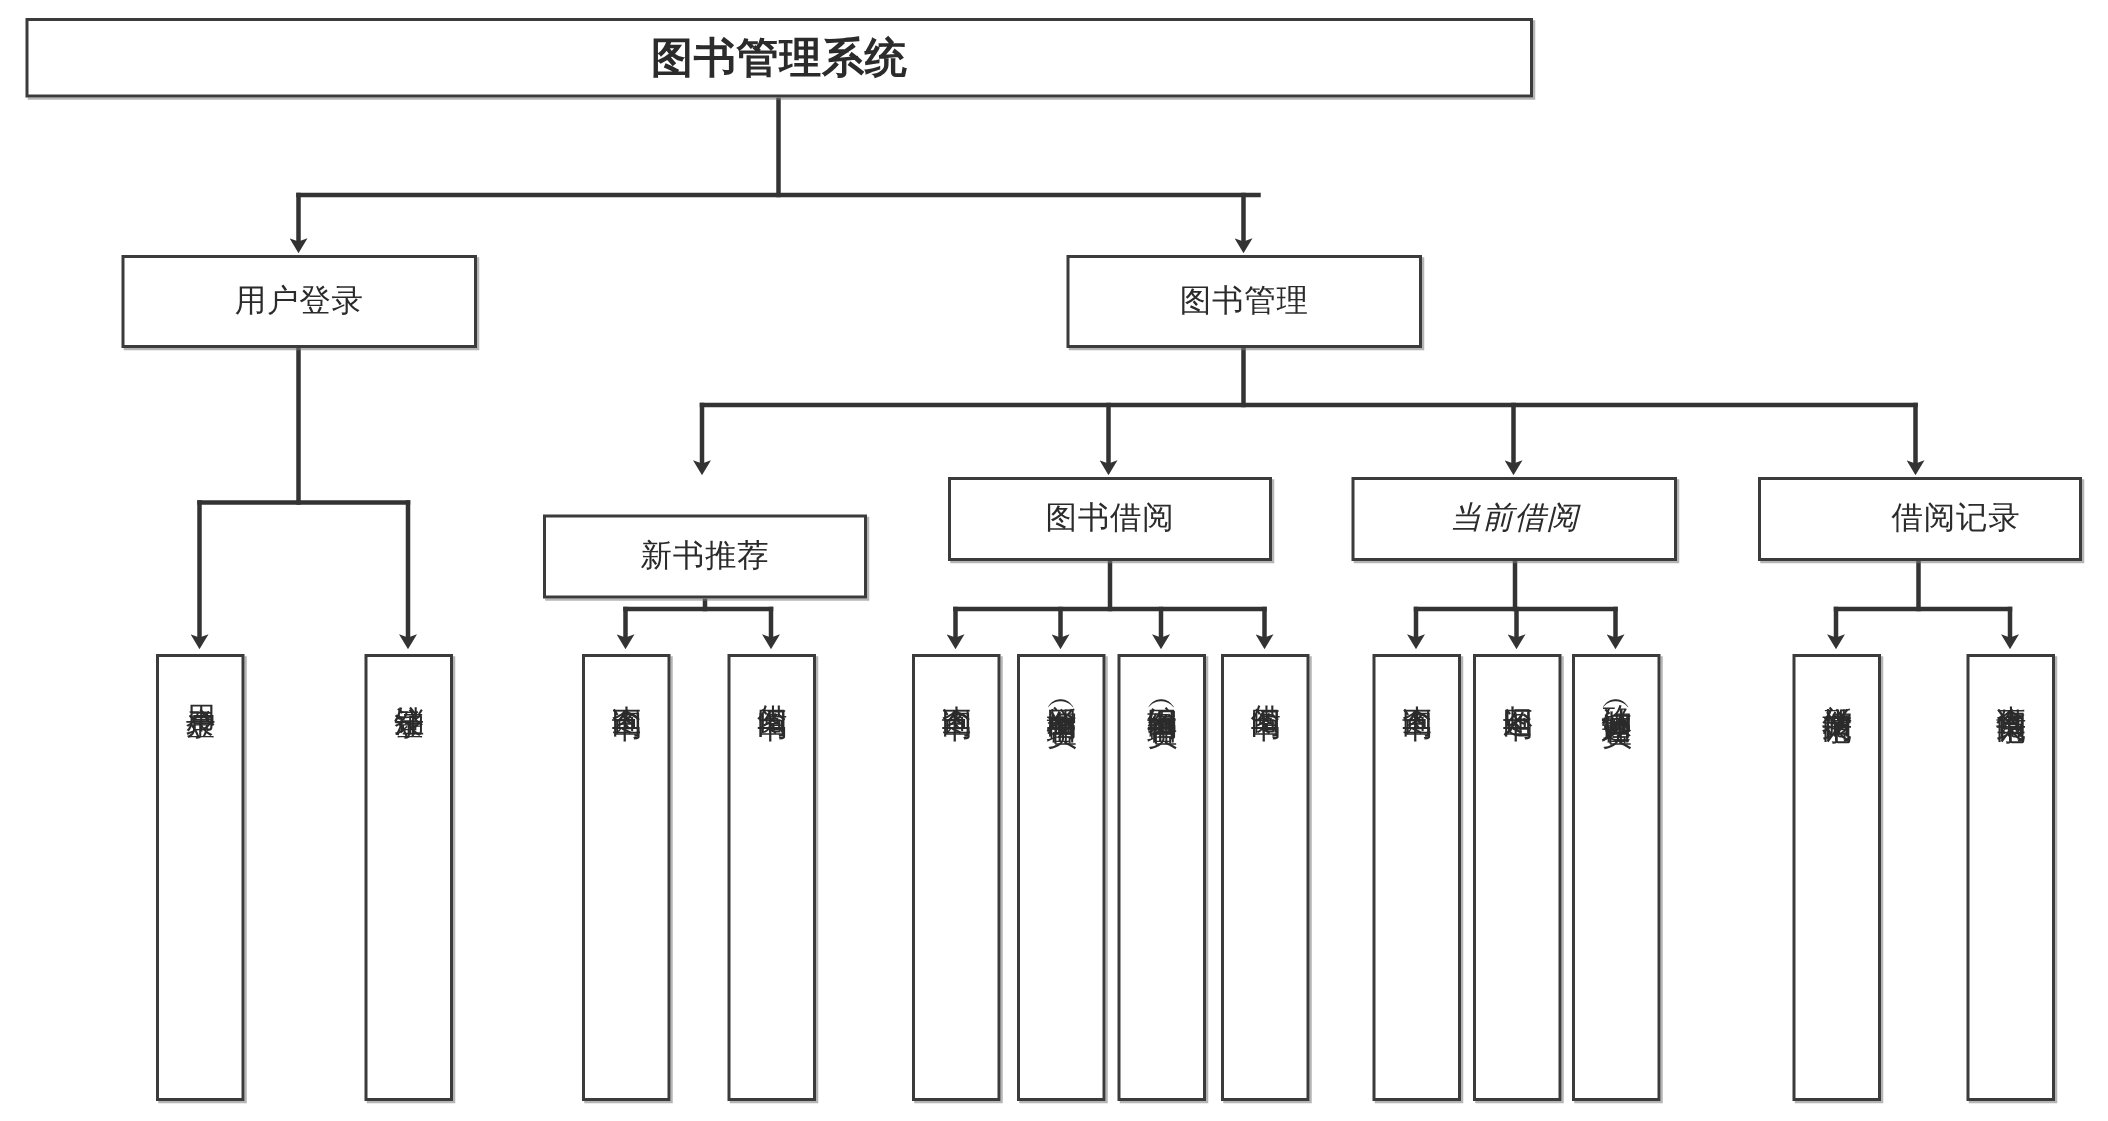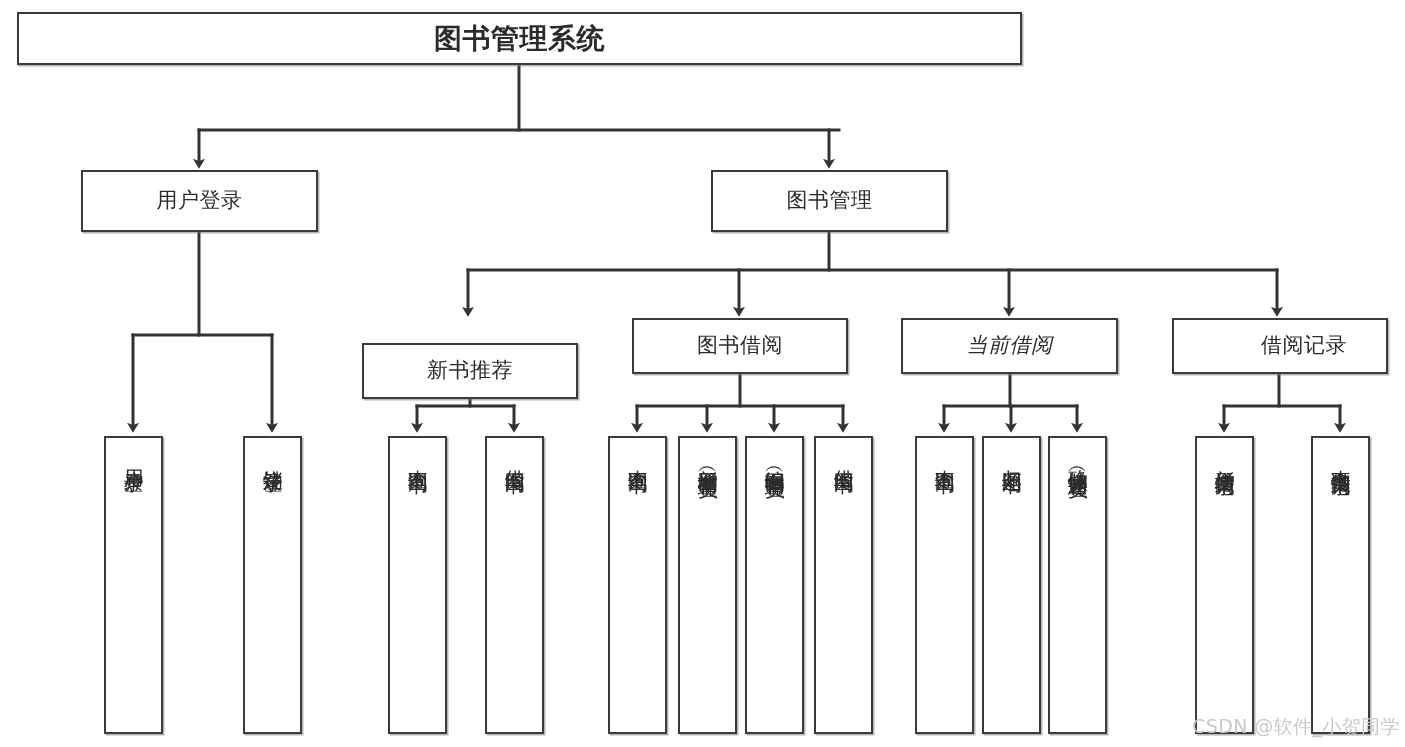--- a/index.html
+++ b/index.html
@@ -188,15 +188,14 @@
     <span class="label">确认归还（管理员）</span>
   </div>
 
   <div class="node v" style="left:1195px; top:436px; width:59px; height:298px;">
     <span class="label">新增借阅记录</span>
   </div>
   <div class="node v" style="left:1311px; top:436px; width:59px; height:298px;">
     <span class="label">查询借阅记录</span>
   </div>
 
-  <div class="watermark" style="left:1192px; top:714px;">CSDN @软件_小贺同学</div>
 
 </div>
 
 </body></html>

